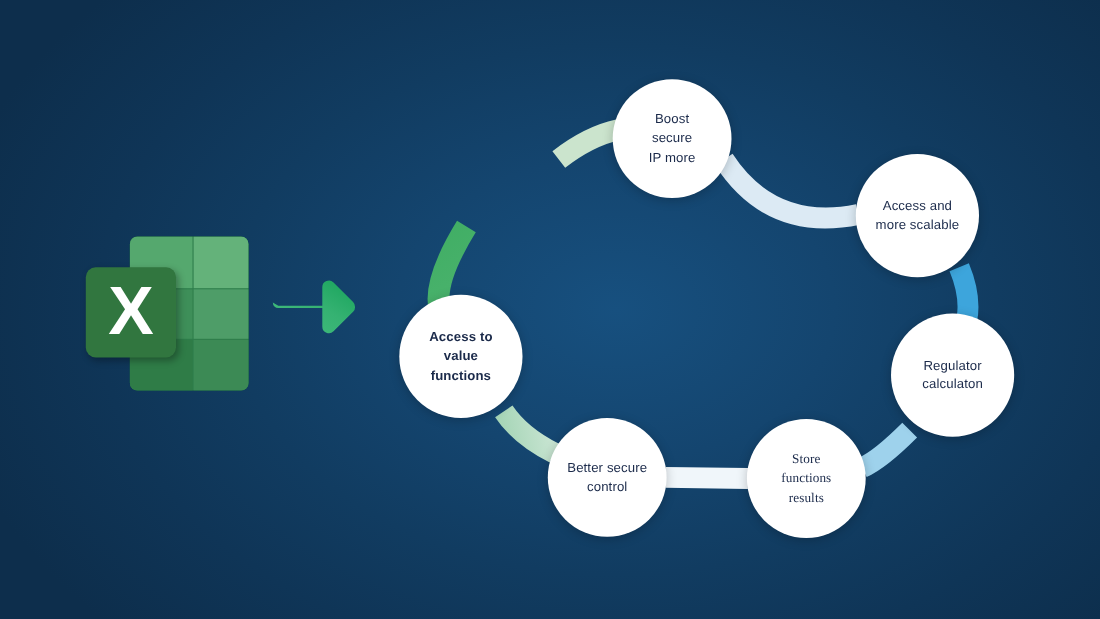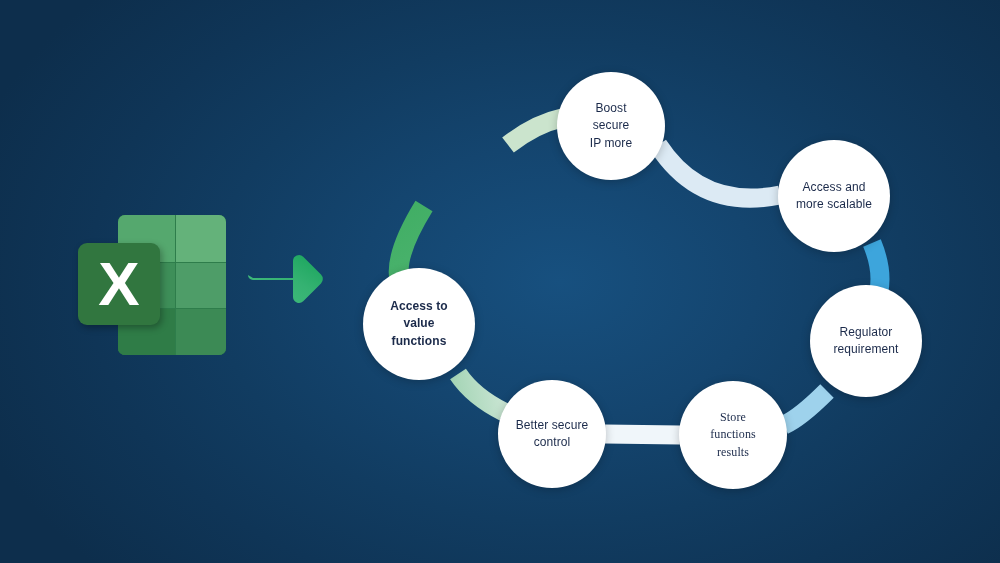--- a/index.html
+++ b/index.html
@@ -176,21 +176,21 @@
   <div class="node" style="left:778px; top:140px; width:112px; height:112px;">
     <div class="node-label">
       <span>Access and</span><br>
       <span>more scalable</span>
     </div>
   </div>
 
   <div class="node" style="left:810px; top:285px; width:112px; height:112px;">
     <div class="node-label">
       <span>Regulator</span><br>
-      <span>requirement</span>
+      <span>calculaton</span>
     </div>
   </div>
 
   <div class="node" style="left:679px; top:381px; width:108px; height:108px;font-family:Liberation Serif, serif;">
     <div class="node-label">
       <span>Store</span><br>
       <span>functions</span><br>
       <span>results</span>
     </div>
   </div>

